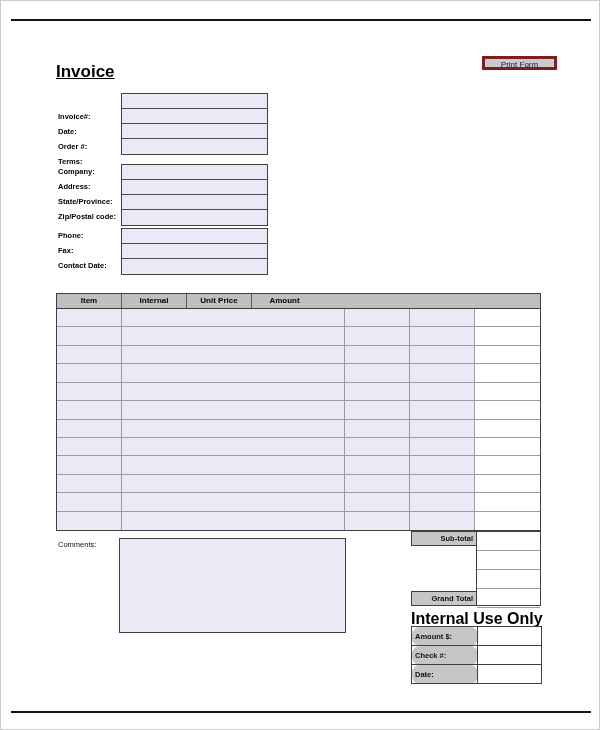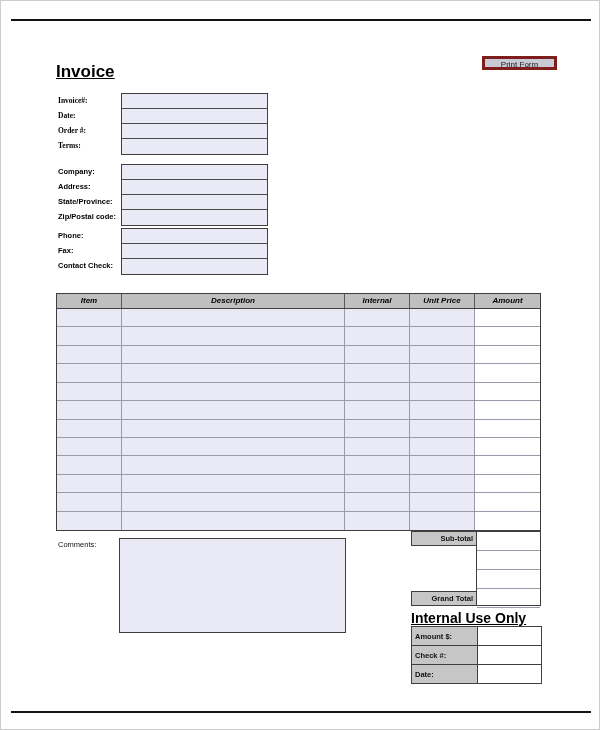--- a/index.html
+++ b/index.html
@@ -15,58 +15,58 @@
 
   .labels-col { position:absolute; left:57px; display:flex; flex-direction:column; }
   .flabel { height:15px; line-height:15px; font-size:7.5px; font-weight:bold; white-space:nowrap; color:#000; }
 
   .fieldbox { position:absolute; left:120px; width:147px; border:1px solid #3f3f3f; background:#e9eaf5; display:flex; flex-direction:column; }
   .frow { height:15px; border-bottom:1px solid #4a4a4a; }
   .frow:last-child { border-bottom:none; }
   .frow input, .tv-row input, td.iv input { width:100%; height:100%; border:none; background:transparent; font-family:inherit; font-size:9px; padding:0 3px; outline:none; cursor:text; }
 
   .items-table { position:absolute; left:55px; top:292px; width:485px; }
-  .thead { display:flex; height:15px; background:#bfbfbf; border:1px solid #3f3f3f; border-bottom:none;font-style:italic; }
+  .thead { display:flex; height:15px; background:#bfbfbf; border:1px solid #3f3f3f; border-bottom:none; }
   .th { font-size:8px; font-weight:bold; text-align:center; line-height:14px; border-right:1px solid #5a5a5a; color:#000; }
   .th:last-child { border-right:none; }
   .tbody { display:flex; flex-direction:column; height:223px; border:1px solid #3f3f3f; background:#ffffff; }
   .trow { display:flex; flex:1; }
   .tcell { border-right:1px solid #9a9aa8; border-bottom:1px solid #9a9aa8; background:#e9eaf5; }
   .trow:last-child .tcell { border-bottom:none; }
   .tcell.c4 { background:#ffffff; border-right:none; }
   .c0 { width:65px; } .c1 { flex:1; } .c2 { width:65px; } .c3 { width:65px; } .c4 { width:65px; }
 
   .comments-label { position:absolute; left:57px; top:539px; font-size:7.5px; font-weight:normal; }
   .comments-box { position:absolute; left:118px; top:537px; width:227px; height:95px; background:#e9eaf5; border:1px solid #3f3f3f; resize:none; outline:none; font-family:inherit; font-size:9px; padding:3px; }
 
   .totals { position:absolute; left:410px; top:530px; width:130px; height:96px; }
   .totals-label { position:absolute; left:0; width:66px; height:15px; background:#c6c6c6; border:1px solid #3f3f3f; font-size:7.5px; font-weight:bold; text-align:right; line-height:13px; padding-right:3px; }
   .totals-label.sub { top:0; }
   .totals-label.grand { top:60px; }
   .totals-values { position:absolute; left:65px; top:0; width:65px; height:75px; border:1px solid #3f3f3f; background:#ffffff; display:flex; flex-direction:column; }
   .tv-row { flex:1; border-bottom:1px solid #9a9aa8; }
   .tv-row:last-child { border-bottom:none; }
 
-  .internal-title { position:absolute; left:410px; top:609px; font-size:14px; font-weight:bold; color:#000;text-decoration:underline; }
+  .internal-title { position:absolute; left:410px; top:609px; font-size:16px; font-weight:bold; color:#000; }
   .internal-table { position:absolute; left:410px; top:625px; border-collapse:collapse; }
   .internal-table td { border:1px solid #3f3f3f; height:15px; padding:0; }
-  td.il { width:66px; background:#c6c6c6; font-size:7.5px; font-weight:bold; padding-left:3px; }
+  td.il { width:66px; background:#c6c6c6; font-size:7.5px; font-weight:bold; padding-left:3px;border-radius:8px; }
   td.iv { width:64px; background:#ffffff; }
 </style>
 </head>
 <body>
 
 <div class="page">
   <div class="rule top"></div>
 
   <button class="print-btn">Print Form</button>
 
   <div class="title">Invoice</div>
 
-  <div class="labels-col" style="top:92px;font-family:Liberation Serif, serif;">
+  <div class="labels-col" style="top:108px;">
     <div class="flabel">Invoice#:</div>
     <div class="flabel">Date:</div>
     <div class="flabel">Order #:</div>
     <div class="flabel">Terms:</div>
   </div>
   <div class="fieldbox" style="top:92px;">
     <div class="frow"><input style=""></div>
     <div class="frow"><input style=""></div>
     <div class="frow"><input style=""></div>
     <div class="frow"><input style=""></div>
@@ -81,32 +81,31 @@
   <div class="fieldbox" style="top:163px;">
     <div class="frow"><input style=""></div>
     <div class="frow"><input style=""></div>
     <div class="frow"><input style=""></div>
     <div class="frow"><input style=""></div>
   </div>
 
   <div class="labels-col" style="top:227px;">
     <div class="flabel">Phone:</div>
     <div class="flabel">Fax:</div>
-    <div class="flabel">Contact Check:</div>
+    <div class="flabel">Contact Date:</div>
   </div>
   <div class="fieldbox" style="top:227px;">
     <div class="frow"><input style=""></div>
     <div class="frow"><input style=""></div>
     <div class="frow"><input style=""></div>
   </div>
 
   <div class="items-table">
     <div class="thead">
       <div class="th c0">Item</div>
-      <div class="th c1">Description</div>
       <div class="th c2">Internal</div>
       <div class="th c3">Unit Price</div>
       <div class="th c4">Amount</div>
     </div>
     <div class="tbody">
         <div class="trow">
           <div class="tcell c0"></div>
           <div class="tcell c1"></div>
           <div class="tcell c2"></div>
           <div class="tcell c3"></div>

